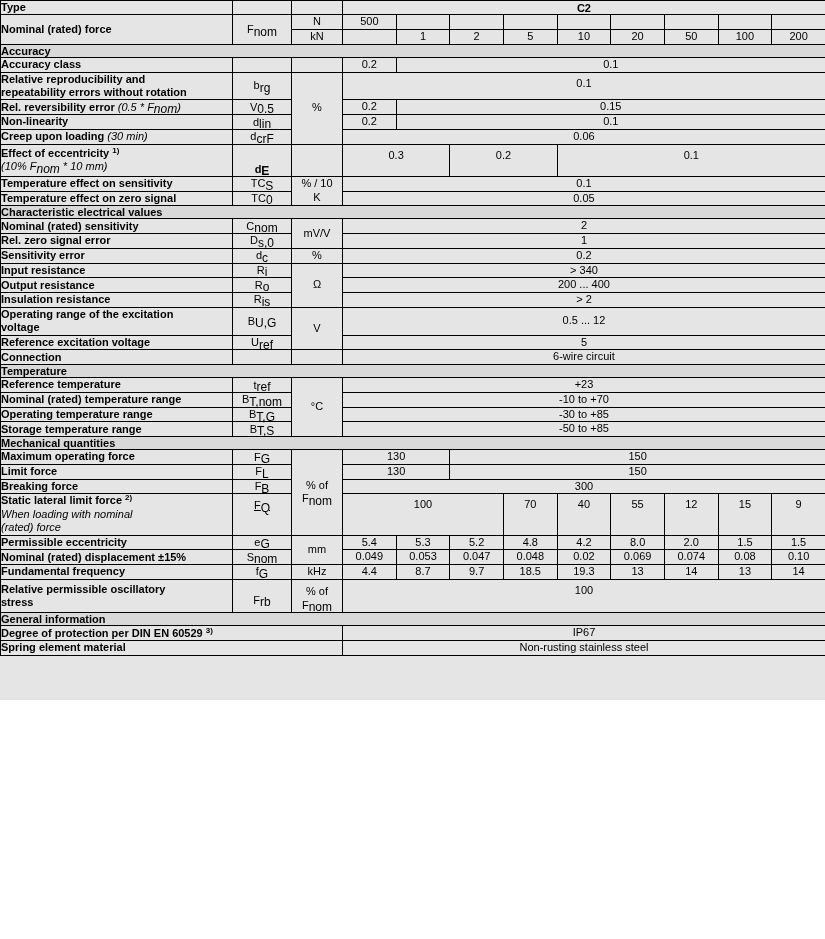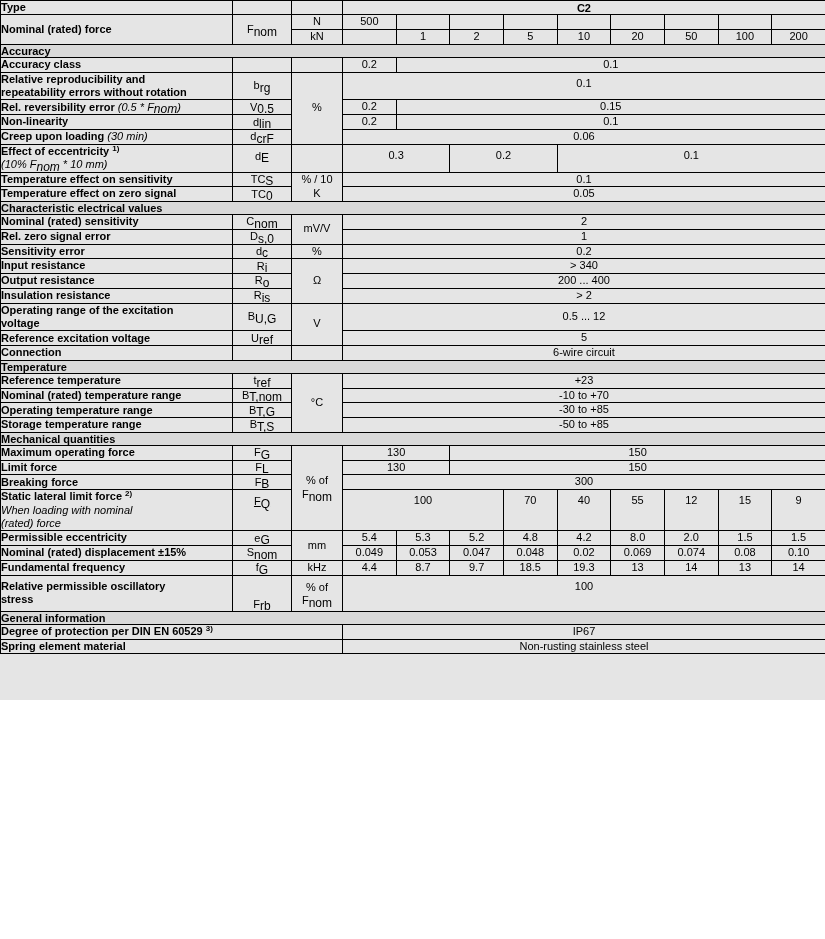--- a/index.html
+++ b/index.html
@@ -185,21 +185,21 @@
       <td class="lbl"><span>Creep upon loading </span><span class="thin">(30 min)</span></td>
       <td class="sym"><span>d</span><sub>crF</sub></td>
       <td class="val" colspan="9">0.06</td>
     </tr>
 
     <tr>
       <td class="lbl">
         <span>Effect of eccentricity </span><sup>1)</sup><br>
         <span class="thin"><span>(10% F</span><sub>nom</sub><span> * 10 mm)</span></span>
       </td>
-      <td class="sym" style="vertical-align:top;padding-top:5px;"><span>d</span><sub>E</sub></td>
+      <td class="sym" style="vertical-align:top;padding-top:18px;font-weight:bold;"><span>d</span><sub>E</sub></td>
       <td class="unit"></td>
       <td class="val top" colspan="2">0.3</td>
       <td class="val top" colspan="2">0.2</td>
       <td class="val top" colspan="5">0.1</td>
     </tr>
 
     <tr>
       <td class="lbl">Temperature effect on sensitivity</td>
       <td class="sym"><span>TC</span><sub>S</sub></td>
       <td class="unit" rowspan="2"><span>% / 10</span><br><span>K</span></td>
@@ -390,21 +390,21 @@
       <td class="val">14</td>
       <td class="val">13</td>
       <td class="val">14</td>
     </tr>
 
     <tr>
       <td class="lbl">
         <span>Relative permissible oscillatory</span><br>
         <span>stress</span>
       </td>
-      <td class="sym" style="vertical-align:top;padding-top:22px;"><span>F</span><sub>rb</sub></td>
+      <td class="sym" style="vertical-align:top;padding-top:14px;"><span>F</span><sub>rb</sub></td>
       <td class="unit" style="vertical-align:top;padding-top:5px;"><span>% of</span><br><span>F</span><sub>nom</sub></td>
       <td class="val top" colspan="9">100</td>
     </tr>
 
     <tr>
       <td class="section" colspan="12">General information</td>
     </tr>
 
     <tr>
       <td class="lbl" colspan="3"><span>Degree of protection per DIN EN 60529 </span><sup>3)</sup></td>

